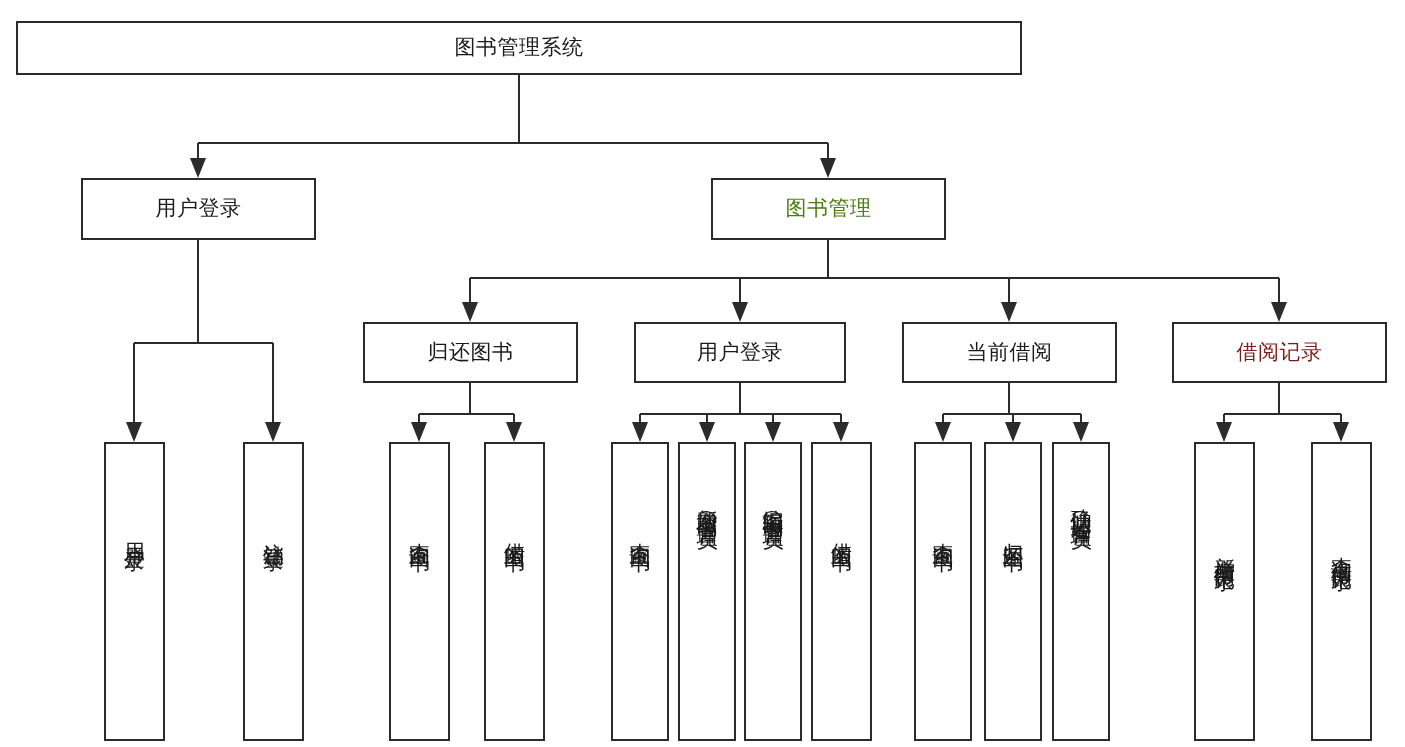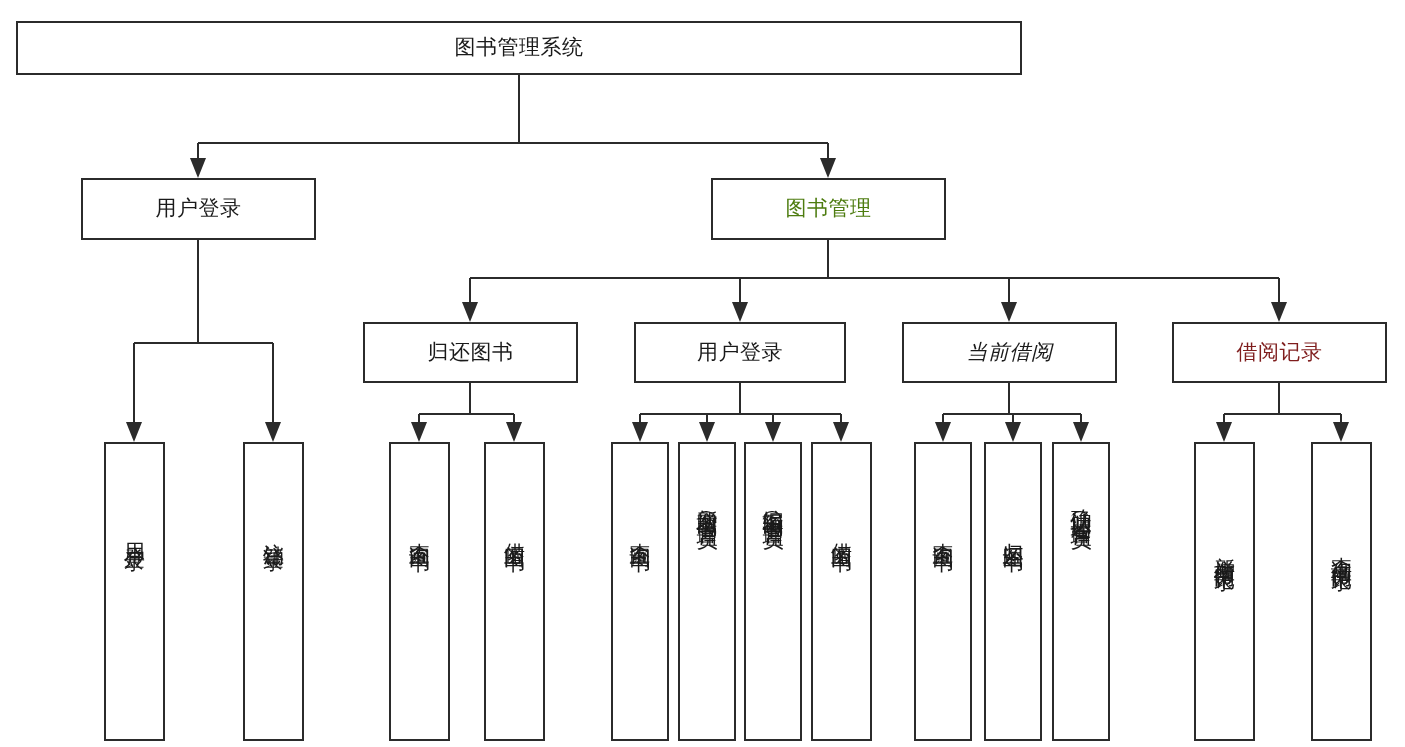--- a/index.html
+++ b/index.html
@@ -144,21 +144,21 @@
       <div class="node-box" style="left: 711px; top: 170px; width: 235px; height: 62px; border-color: rgb(43, 43, 43);">
         <span class="node-label-h" style="color: #4d7c0f;">图书管理</span>
       </div>
       <div class="node-box" style="left: 363px; top: 314px; width: 215px; height: 61px; border-color: rgb(43, 43, 43);">
         <span class="node-label-h" style="color: rgb(26, 26, 26);">归还图书</span>
       </div>
       <div class="node-box" style="left: 634px; top: 314px; width: 212px; height: 61px; border-color: rgb(43, 43, 43);">
         <span class="node-label-h" style="color: rgb(26, 26, 26);">用户登录</span>
       </div>
       <div class="node-box" style="left: 902px; top: 314px; width: 215px; height: 61px; border-color: rgb(43, 43, 43);">
-        <span class="node-label-h" style="color: rgb(26, 26, 26); font-style: italic;">当前借阅</span>
+        <span class="node-label-h" style="color: rgb(26, 26, 26);">当前借阅</span>
       </div>
       <div class="node-box" style="left: 1172px; top: 314px; width: 215px; height: 61px; border-color: rgb(43, 43, 43);">
         <span class="node-label-h" style="color: #7f1d1d; font-family: Liberation Serif, serif;">借阅记录</span>
       </div>
       <div class="node-box leaf-box pad-mid" style="left: 104px; top: 434px; width: 61px; height: 299px; border-color: rgb(43, 43, 43);">
         <span class="node-label-v" style="color: rgb(26, 26, 26);">用户登录</span>
       </div>
       <div class="node-box leaf-box pad-mid" style="left: 243px; top: 434px; width: 61px; height: 299px; border-color: rgb(43, 43, 43);">
         <span class="node-label-v" style="color: rgb(26, 26, 26);">注销登录</span>
       </div>

